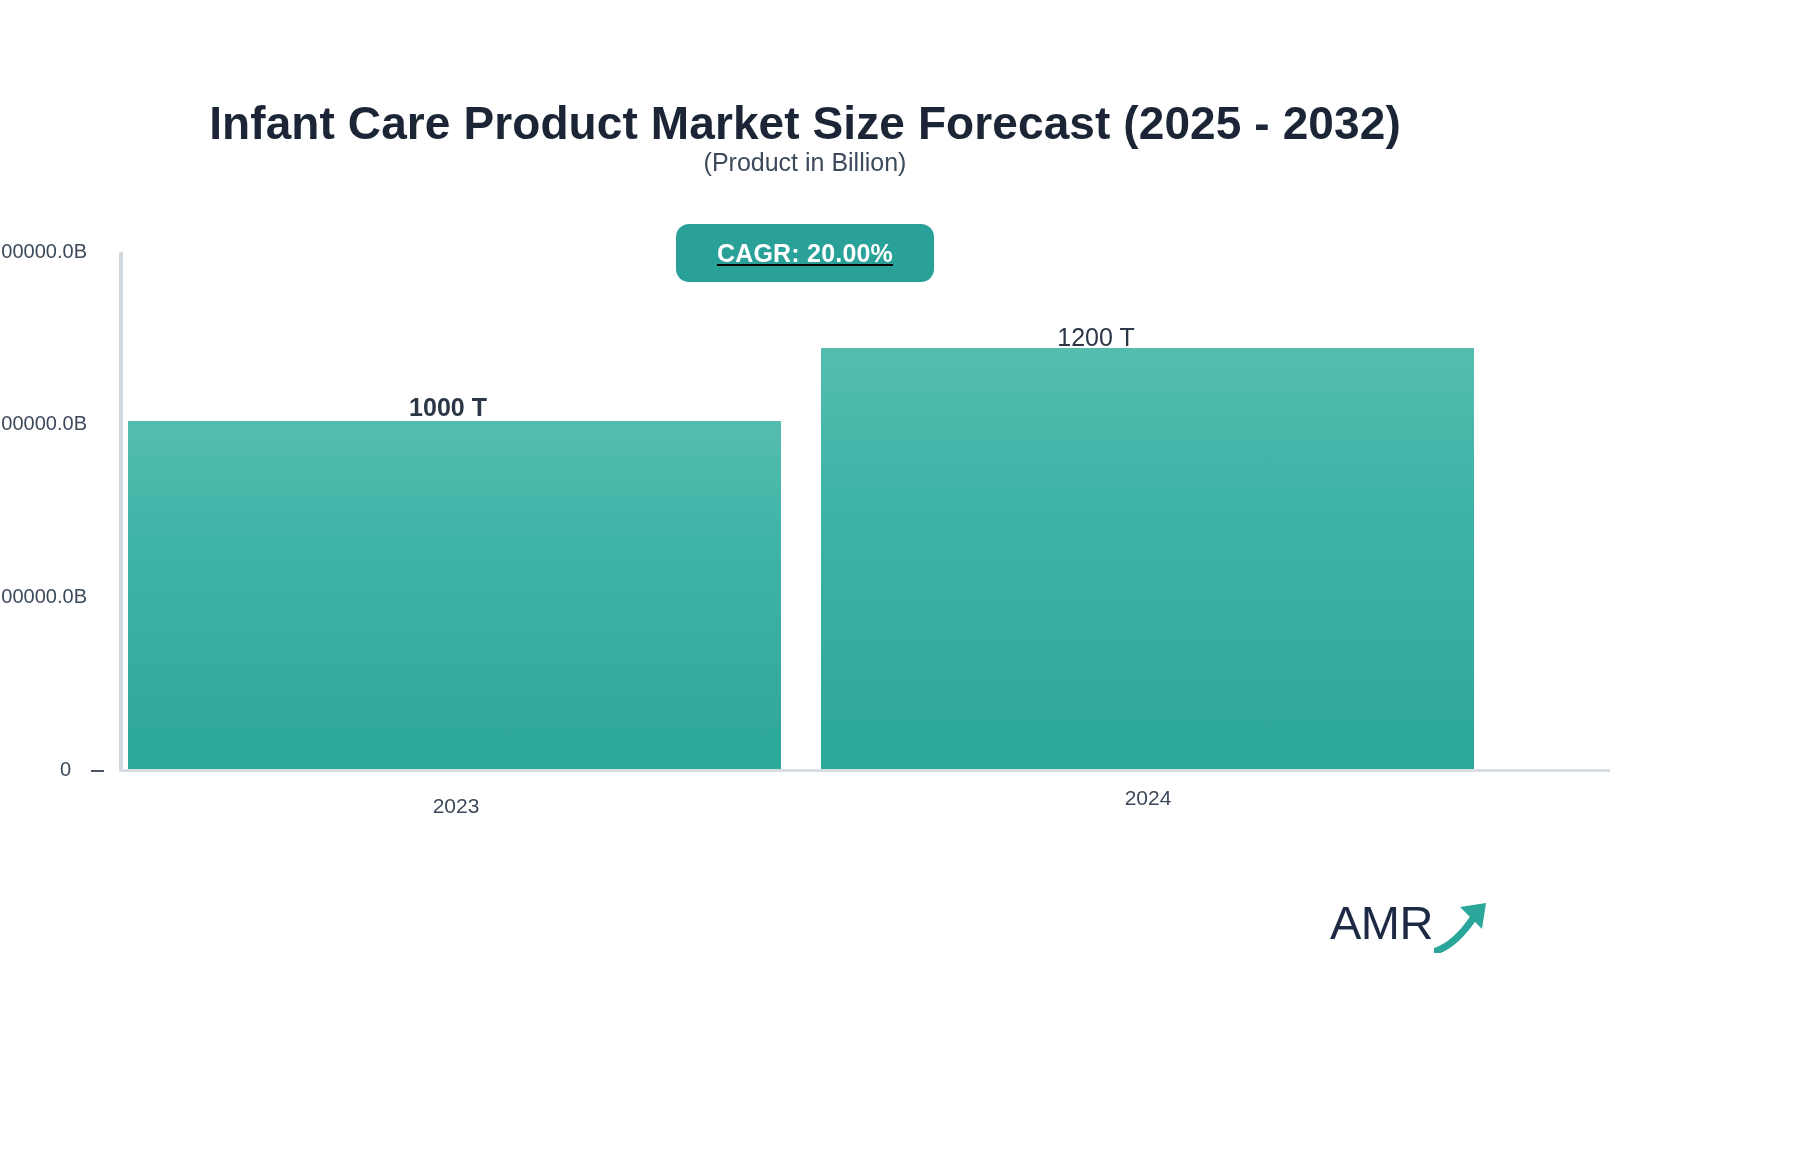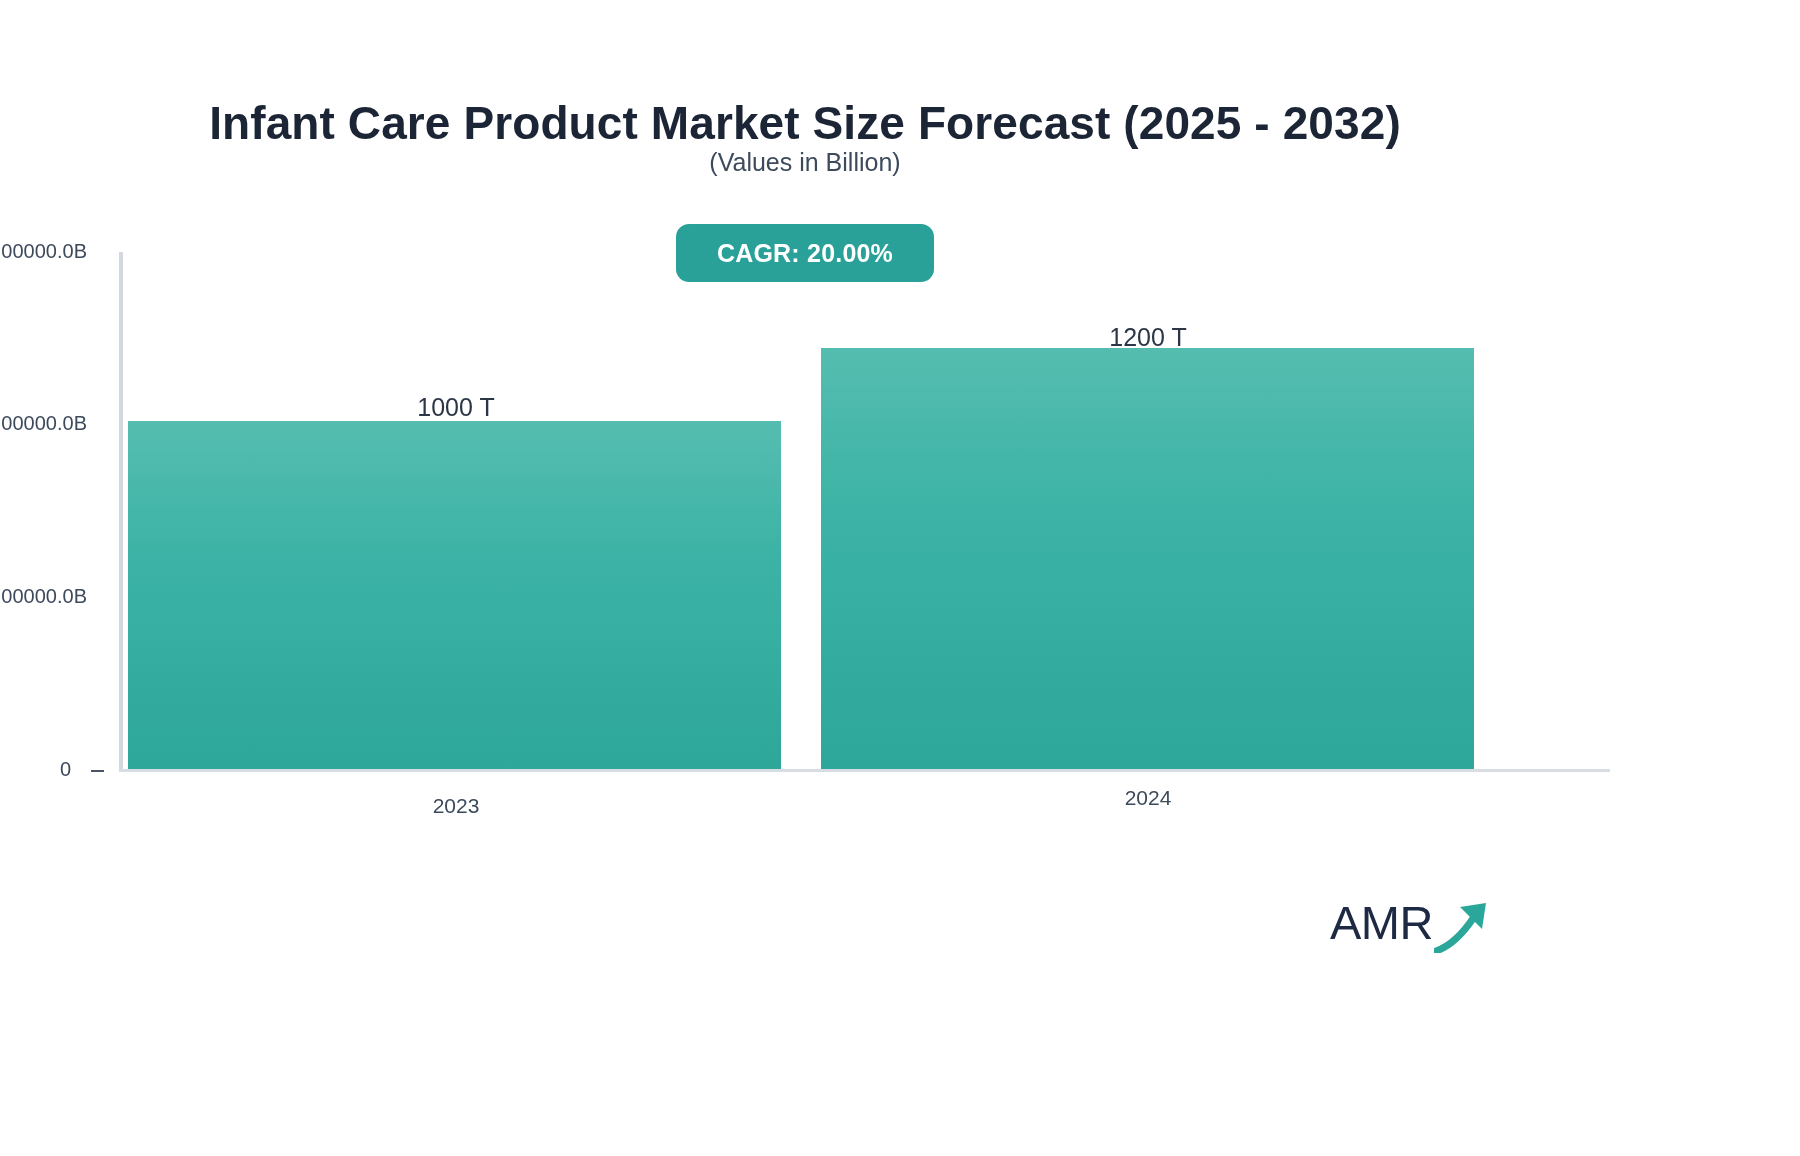--- a/index.html
+++ b/index.html
@@ -55,20 +55,21 @@
     left: 676px;
     top: 224px;
     width: 258px;
     height: 58px;
     background: #2aa198;
     border-radius: 13px;
     display: flex;
     align-items: center;
     justify-content: center;
     box-sizing: border-box;
+    text-decoration: underline;
   }
   .cagr-badge-label {
     color: #ffffff;
     font-size: 25px;
     font-weight: bold;
     letter-spacing: 0.2px;
     white-space: nowrap;
   }
 
   
@@ -164,41 +165,41 @@
     height: 52px;
   }
 </style>
 </head>
 <body>
 
 <div id="canvas">
 
   <div class="chart-title">Infant Care Product Market Size Forecast (2025 - 2032)</div>
 
-  <div class="chart-subtitle">(Values in Billion)</div>
+  <div class="chart-subtitle">(Product in Billion)</div>
 
   <div class="cagr-badge">
     <span class="cagr-badge-label">CAGR: 20.00%</span>
   </div>
 
   <div id="plot">
     <div class="y-axis-line"></div>
     <div class="x-axis-line"></div>
 
     <div class="y-tick-label" style="top:240px;">00000.0B</div>
     <div class="y-tick-label" style="top:412px;">00000.0B</div>
     <div class="y-tick-label" style="top:585px;">00000.0B</div>
     <div class="y-tick-label zero" style="top:758px;">0</div>
     <div class="y-tick-dash" style="top:770px;"></div>
 
     <div class="bar" style="left:128px; top:421px; width:653px; height:348px;"></div>
     <div class="bar" style="left:821px; top:348px; width:653px; height:421px;"></div>
 
-    <div class="bar-value-label" style="left:326px; top:393px; width:260px;">1000 T</div>
-    <div class="bar-value-label" style="left:1018px; top:323px; width:260px;">1200 T</div>
+    <div class="bar-value-label" style="left:318px; top:393px; width:260px;font-weight:bold;">1000 T</div>
+    <div class="bar-value-label" style="left:966px; top:323px; width:260px;">1200 T</div>
 
     <div class="x-tick-label" style="left:326px; width:260px;margin-top:8px;">2023</div>
     <div class="x-tick-label" style="left:1018px; width:260px;">2024</div>
   </div>
 
   <div class="amr-logo">
     <span class="amr-text">AMR</span>
     <svg class="amr-arrow" viewBox="0 0 62 52">
       <path d="M2 50 C 14 46, 28 34, 40 16" stroke="#2aa79a" stroke-width="7" fill="none" stroke-linecap="round"></path>
       <path d="M26 6 L 52 2 L 48 28 Z" fill="#2aa79a"></path>

